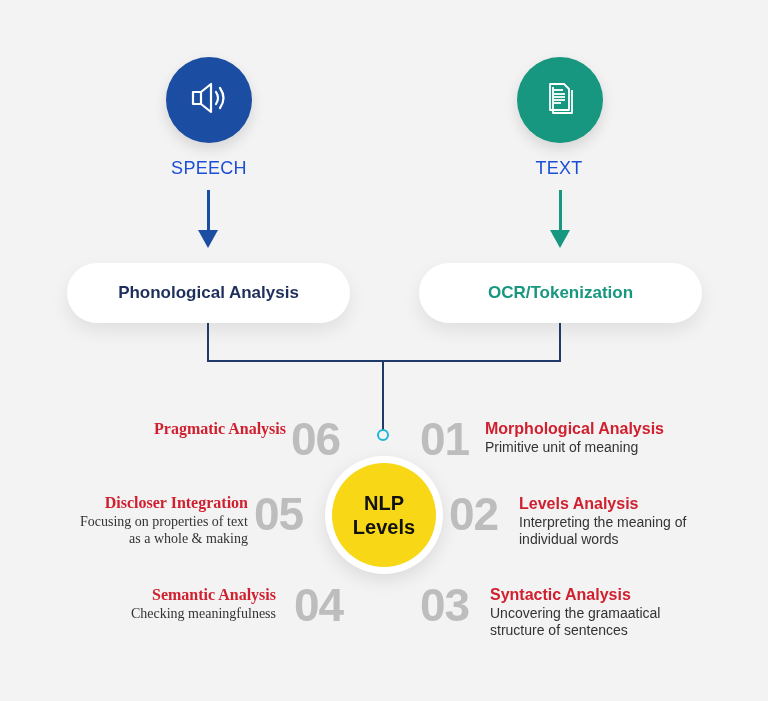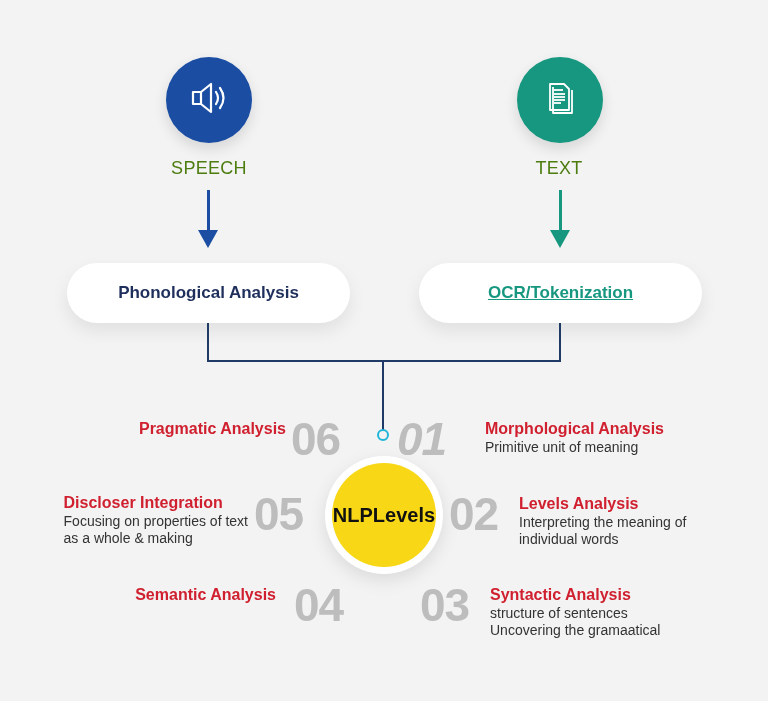--- a/index.html
+++ b/index.html
@@ -6,21 +6,21 @@
     html, body { width: 768px; height: 701px; background: #f3f3f3; overflow: hidden; }
     body { position: relative; font-family: "Liberation Sans", "DejaVu Sans", sans-serif; }
 
     .icon-circle {
       position: absolute; width: 86px; height: 86px; border-radius: 50%;
       display: flex; align-items: center; justify-content: center;
       box-shadow: 0 6px 14px rgba(0,0,0,0.12);
     }
     .source-label {
       position: absolute; width: 120px; text-align: center;
-      font-size: 18px; color: #4d7c0f; letter-spacing: 0.3px;
+      font-size: 18px; color: #1d4ed8; letter-spacing: 0.3px;
     }
     .arrow-line { position: absolute; width: 3px; }
     .arrow-head { position: absolute; width: 0; height: 0;
       border-left: 10px solid transparent; border-right: 10px solid transparent; }
 
     .pill {
       position: absolute; height: 60px; border-radius: 30px; background: #ffffff;
       box-shadow: 0 8px 18px rgba(0,0,0,0.08);
       display: flex; align-items: center; justify-content: center;
       font-weight: bold; font-size: 17px;
@@ -32,32 +32,32 @@
       position: absolute; width: 12px; height: 12px; border-radius: 50%;
       border: 2.5px solid #1fb6d8; background: #f3f3f3;
     }
 
     .center-outer {
       position: absolute; width: 118px; height: 118px; border-radius: 50%;
       background: #ffffff; box-shadow: 0 6px 18px rgba(0,0,0,0.10);
     }
     .center-inner {
       position: absolute; left: 7px; top: 7px; width: 104px; height: 104px; border-radius: 50%;
-      background: #f7d716; display: flex; flex-direction: row;
+      background: #f7d716; display: flex; flex-direction: column;
       align-items: center; justify-content: center;
       font-weight: bold; font-size: 20px; line-height: 24px; color: #111111;
     }
 
     .num {
       position: absolute; font-weight: bold; font-size: 46px; color: #bdbdbd;
       line-height: 46px; letter-spacing: -1px;
     }
     .lvl-title { font-weight: bold; font-size: 16px; color: #d0202f; line-height: 20px; }
     .lvl-desc { font-size: 14px; color: #333333; line-height: 17px; }
-    .lvl-left { position: absolute; text-align: left; }
+    .lvl-left { position: absolute; text-align: right; font-family: Liberation Serif, serif; }
     .lvl-right { position: absolute; text-align: left; }
   </style>
 </head>
 <body>
 
 <div class="icon-circle" style="left:166px; top:57px; background:#1b4ea3;">
   <span>
     <svg width="44" height="44" viewBox="0 0 44 44" fill="none" stroke="#ffffff" stroke-width="2.2" stroke-linejoin="round" stroke-linecap="round">
       <rect x="6" y="16" width="8" height="12"></rect>
       <path d="M14 16 L24 8 L24 36 L14 28"></path>
@@ -81,21 +81,21 @@
       <line x1="14" y1="22" x2="25" y2="22"></line>
       <line x1="14" y1="25" x2="21" y2="25"></line>
     </svg>
   </span>
 </div>
 <div class="source-label" style="left:499px; top:158px;">TEXT</div>
 <div class="arrow-line" style="left:559px; top:190px; height:44px; background:#17977f;"></div>
 <div class="arrow-head" style="left:550px; top:230px; border-top:18px solid #17977f;"></div>
 
 <div class="pill" style="left:67px; top:263px; width:283px; color:#1f2f5c;">Phonological Analysis</div>
-<div class="pill" style="left:419px; top:263px; width:283px; color:#17977f;text-decoration:underline;">OCR/Tokenization</div>
+<div class="pill" style="left:419px; top:263px; width:283px; color:#17977f;">OCR/Tokenization</div>
 
 <div class="connector" style="left:207px; top:323px; width:2px; height:38px;"></div>
 <div class="connector" style="left:559px; top:323px; width:2px; height:38px;"></div>
 <div class="connector" style="left:207px; top:360px; width:354px; height:2px;"></div>
 <div class="connector" style="left:382px; top:360px; width:2px; height:70px;"></div>
 <div class="node-dot" style="left:377px; top:429px;"></div>
 
 <div class="center-outer" style="left:325px; top:456px;">
   <div class="center-inner">
     <span>NLP</span>
@@ -110,34 +110,35 @@
 
 <div class="lvl-left" style="right:520px; top:493px;">
   <div class="lvl-title">Discloser Integration</div>
   <div class="lvl-desc">Focusing on properties of text</div>
   <div class="lvl-desc">as a whole &amp; making</div>
 </div>
 <div class="num" style="left:254px; top:491px;">05</div>
 
 <div class="lvl-left" style="right:492px; top:585px;">
   <div class="lvl-title">Semantic Analysis</div>
+  <div class="lvl-desc">Checking meaningfulness</div>
 </div>
 <div class="num" style="left:283px; top:582px;margin-left:11px;">04</div>
 
-<div class="num" style="left:397px; top:416px;font-style:italic;">01</div>
+<div class="num" style="left:420px; top:416px;">01</div>
 <div class="lvl-right" style="left:485px; top:419px;">
   <div class="lvl-title">Morphological Analysis</div>
   <div class="lvl-desc">Primitive unit of meaning</div>
 </div>
 
 <div class="num" style="left:449px; top:491px;">02</div>
 <div class="lvl-right" style="left:519px; top:494px;">
   <div class="lvl-title">Levels Analysis</div>
   <div class="lvl-desc">Interpreting the meaning of</div>
   <div class="lvl-desc">individual words</div>
 </div>
 
 <div class="num" style="left:420px; top:582px;">03</div>
 <div class="lvl-right" style="left:490px; top:585px;">
   <div class="lvl-title">Syntactic Analysis</div>
+  <div class="lvl-desc">Uncovering the gramaatical</div>
   <div class="lvl-desc">structure of sentences</div>
-  <div class="lvl-desc">Uncovering the gramaatical</div>
 </div>
 
 </body></html>

